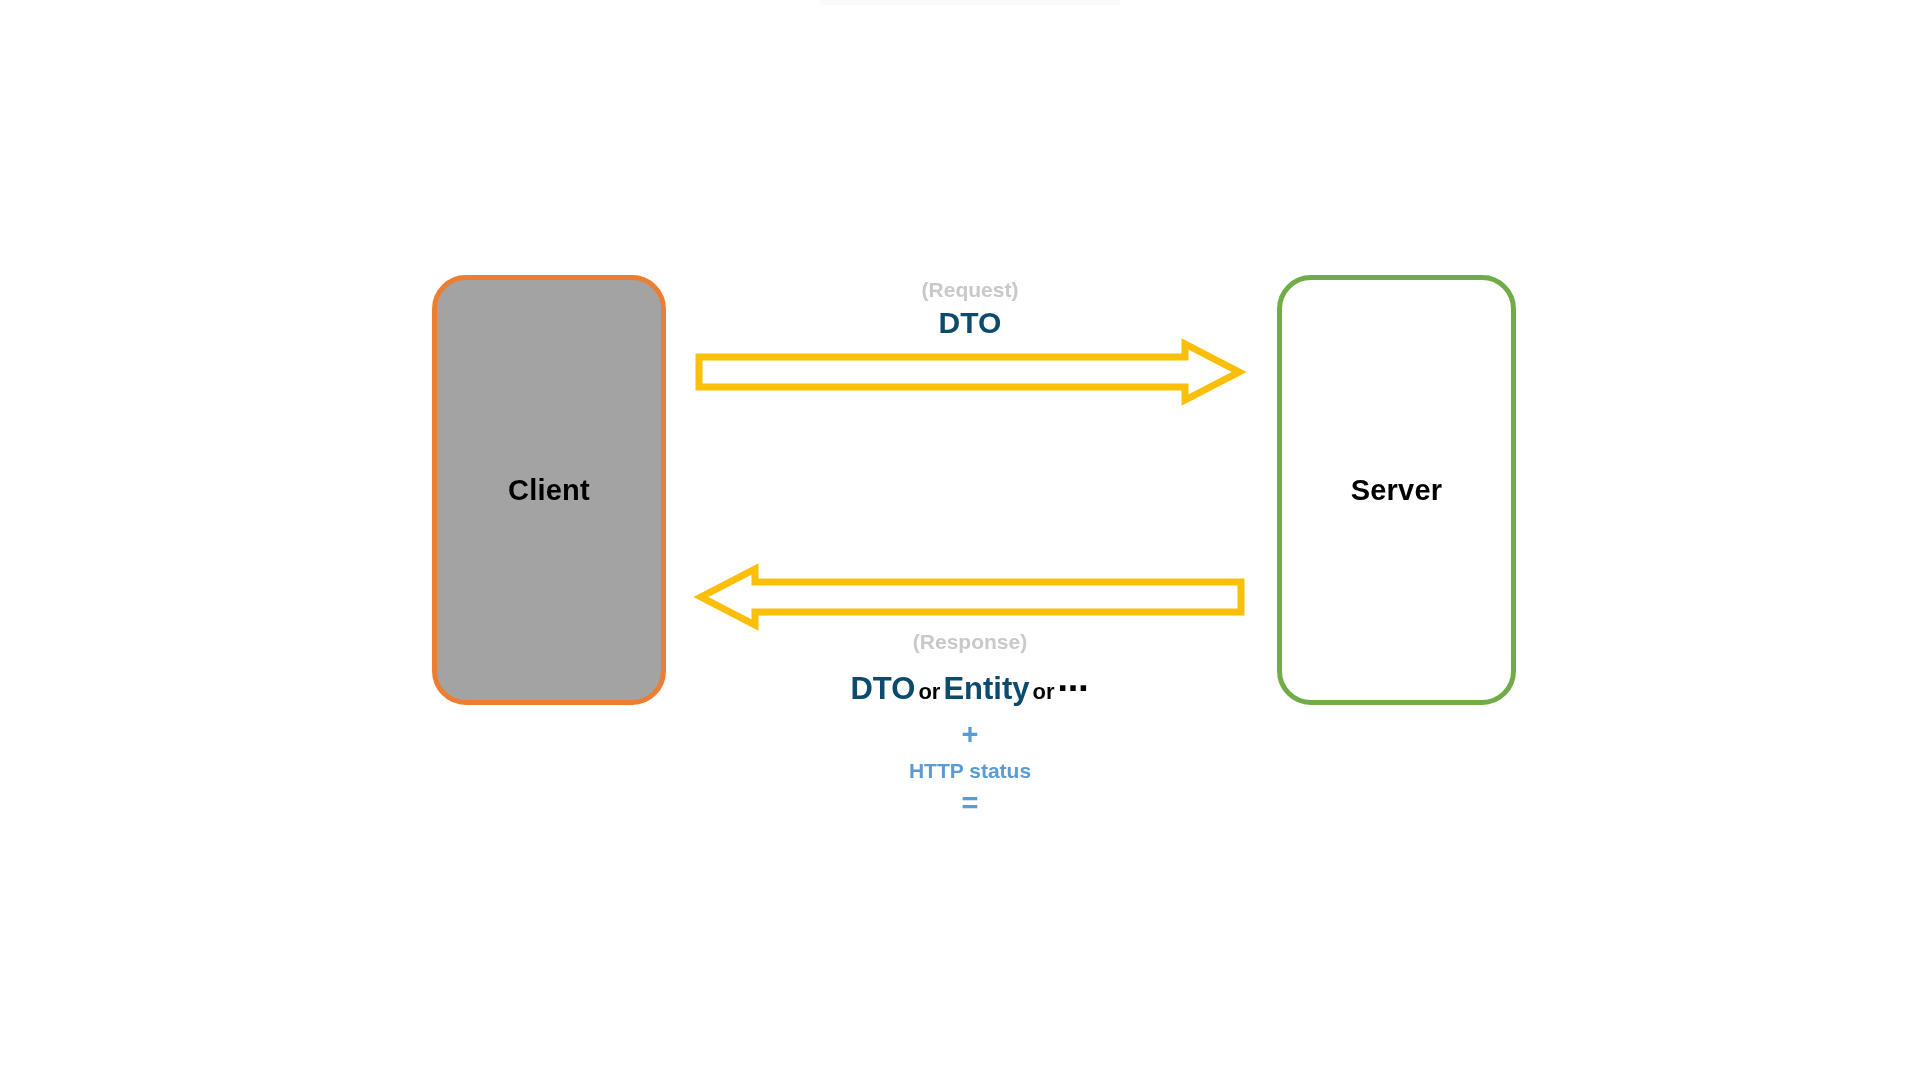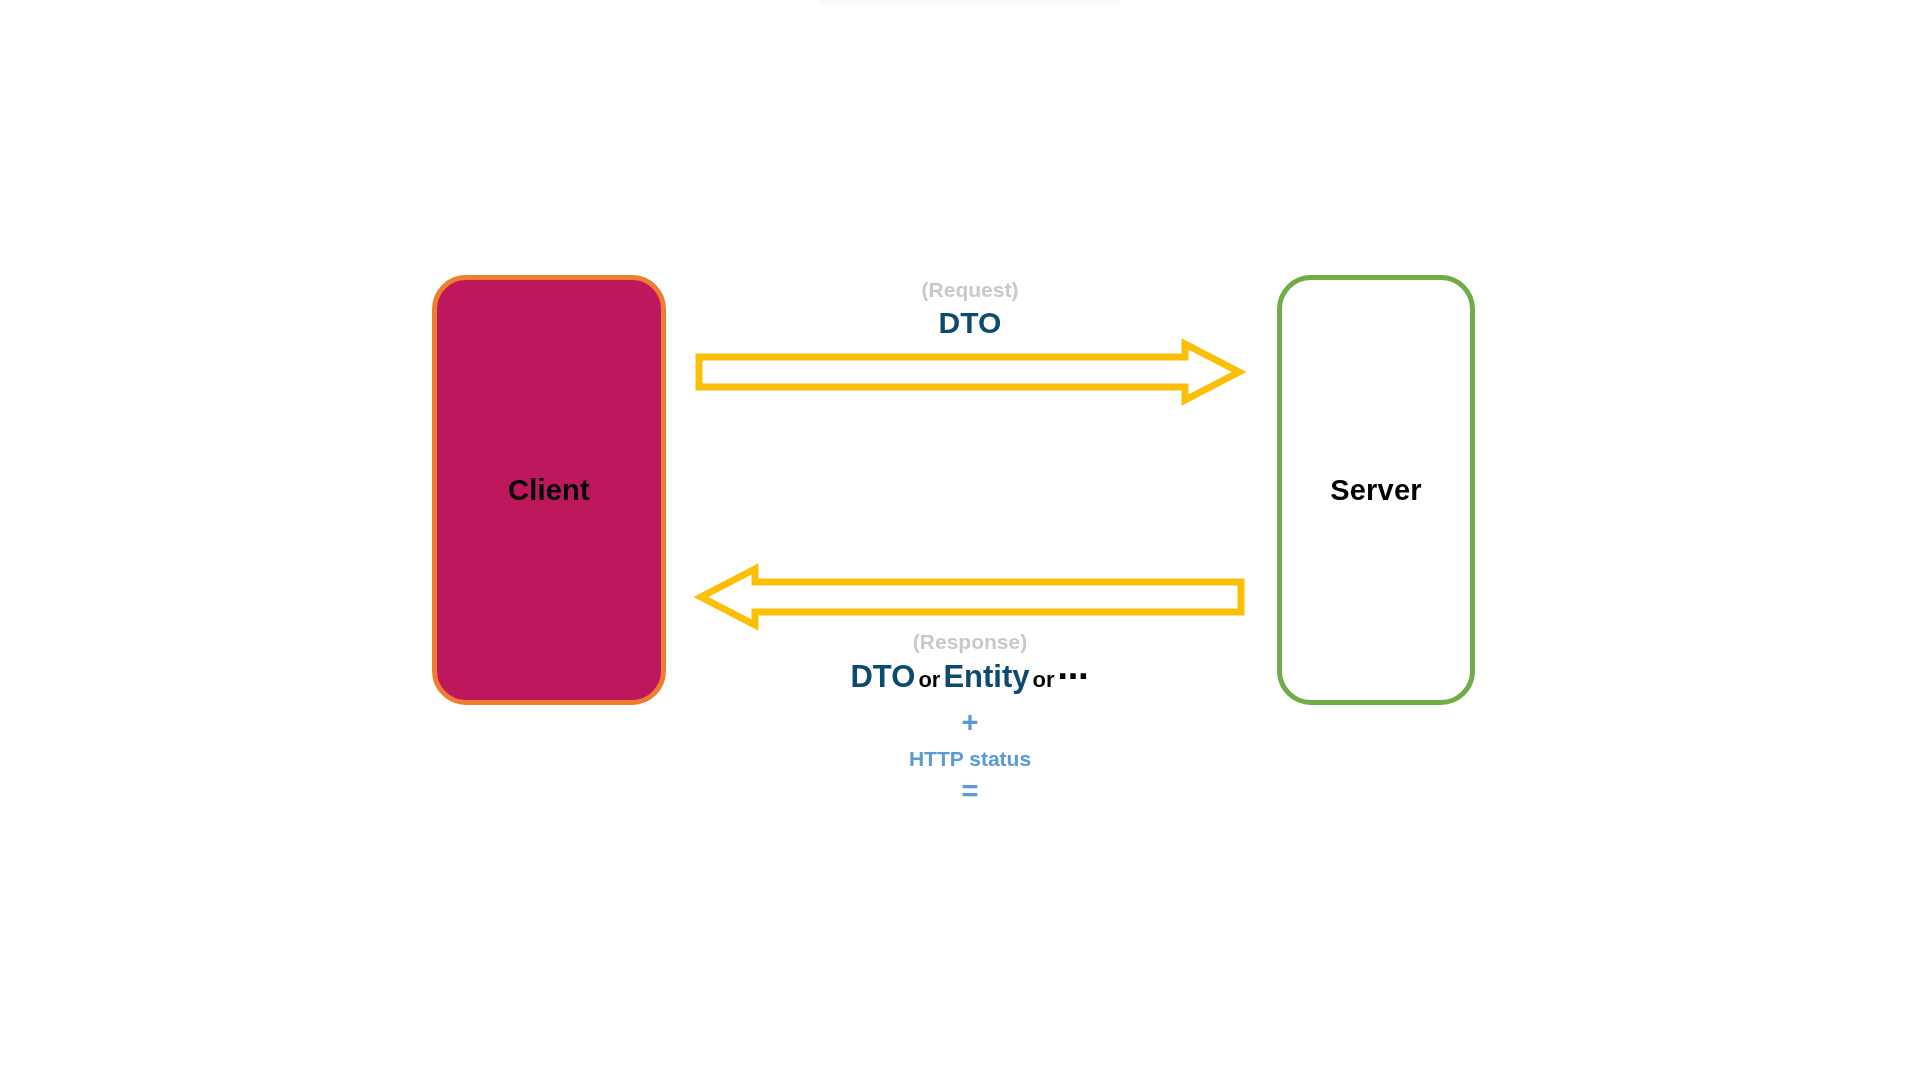--- a/index.html
+++ b/index.html
@@ -51,21 +51,21 @@
   #client-node {
     left: 432px;
     top: 275px;
     width: 234px;
     height: 430px;
     border-color: #ED7D31;
   }
   #server-node {
     left: 1277px;
     top: 275px;
-    width: 198px;
+    width: 239px;
     height: 430px;
     border-color: #70AD47;
   }
 
   
   .arrow-svg {
     position: absolute;
     overflow: visible;
   }
   #request-arrow-svg {
@@ -122,21 +122,21 @@
 
   
   #response-label {
     left: 680px;
     top: 630px;
     width: 580px;
   }
   #response-label .resp-line-1 {
     font-size: 31px;
     line-height: 1.22;
-    margin-top: 3px;
+    margin-top: 15px;
   }
   #response-label .or-word {
     font-size: 22px;
     font-weight: bold;
     color: #000000;
     padding: 0 3px;
   }
   #response-label .ellipsis-glyph {
     font-size: 31px;
     font-weight: bold;
@@ -164,21 +164,21 @@
     margin-top: 6px;
   }
 </style>
 </head>
 <body>
 
 <div id="canvas">
 
   <div class="top-strip"></div>
 
-  <div id="client-node" class="node" style="border-color: rgb(237, 125, 49); background: #be185d;">
+  <div id="client-node" class="node" style="border-color: rgb(237, 125, 49); background: #a3a3a3;">
     <span class="node-label">Client</span>
   </div>
 
   <div id="server-node" class="node" style="border-color: rgb(112, 173, 71); background: rgb(255, 255, 255);">
     <span class="node-label">Server</span>
   </div>
 
   <svg id="request-arrow-svg" class="arrow-svg" viewBox="0 0 550 65">
     <polygon class="arrow-shape" points="4,17 490,17 490,4 544,32 490,60 490,47 4,47" style="stroke: rgb(251, 191, 8); fill: rgb(255, 255, 255);"></polygon>
   </svg>

